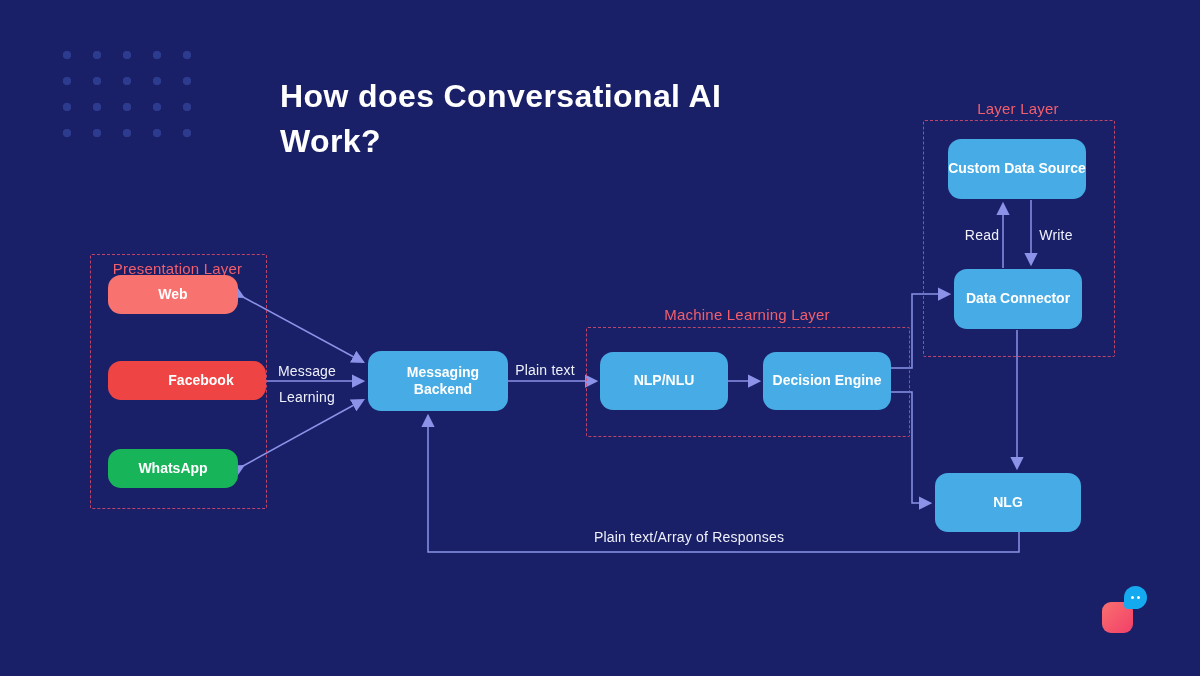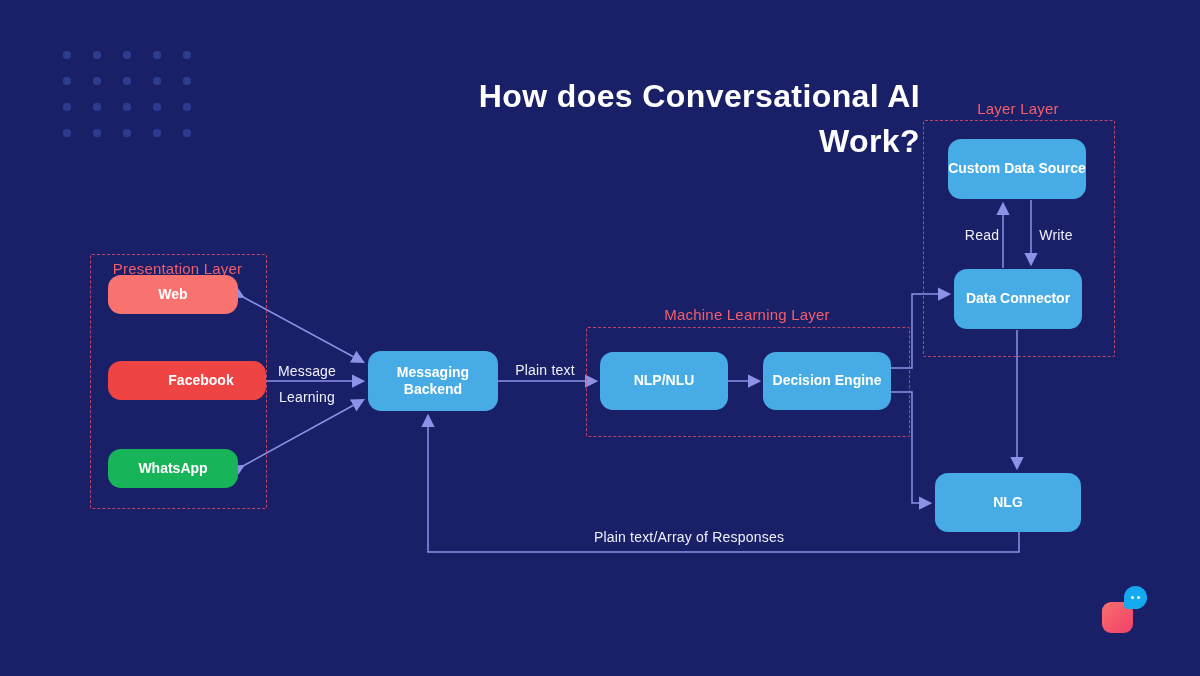--- a/index.html
+++ b/index.html
@@ -10,21 +10,21 @@
   }
   
   .dot-grid{
     position:absolute;left:52px;top:42px;width:150px;height:105px;
     background-image:radial-gradient(circle,#2d3b8f 4px,rgba(45,59,143,0) 4.5px);
     background-size:30px 26px;
   }
   
   .title{
     position:absolute;left:280px;top:74px;width:640px;
-    text-align:right;color:#ffffff;font-size:32px;font-weight:700;
+    text-align:left;color:#ffffff;font-size:32px;font-weight:700;
     line-height:1.42;letter-spacing:.4px;
   }
   
   .layer{
     position:absolute;border:1.5px dashed rgba(220,77,108,.85);
     border-radius:2px;
   }
   .layer-label{
     position:absolute;color:#f25f6d;font-size:15px;font-weight:500;
     text-align:center;letter-spacing:.2px;
@@ -38,21 +38,21 @@
   
   .node{
     position:absolute;display:flex;align-items:center;justify-content:center;
     color:#ffffff;font-weight:700;font-size:14px;text-align:center;
     border-radius:13px;line-height:1.25;
   }
   .node.blue{background:#47ace5;}
   .n-web{left:108px;top:275px;width:130px;height:39px;}
   .n-facebook{left:108px;top:361px;width:130px;height:39px;}
   .n-whatsapp{left:108px;top:449px;width:130px;height:39px;}
-  .n-backend{left:368px;top:351px;width:130px;height:60px;}
+  .n-backend{left:368px;top:351px;width:130px;height:60px;padding-left:10px;}
   .n-nlp{left:600px;top:352px;width:128px;height:58px;}
   .n-decision{left:763px;top:352px;width:128px;height:58px;}
   .n-cds{left:948px;top:139px;width:138px;height:60px;}
   .n-dconn{left:954px;top:269px;width:128px;height:60px;}
   .n-nlg{left:935px;top:473px;width:146px;height:59px;}
   
   .edge-label{
     position:absolute;color:#eef0fb;font-size:14px;font-weight:400;
     text-align:center;letter-spacing:.2px;
   }

